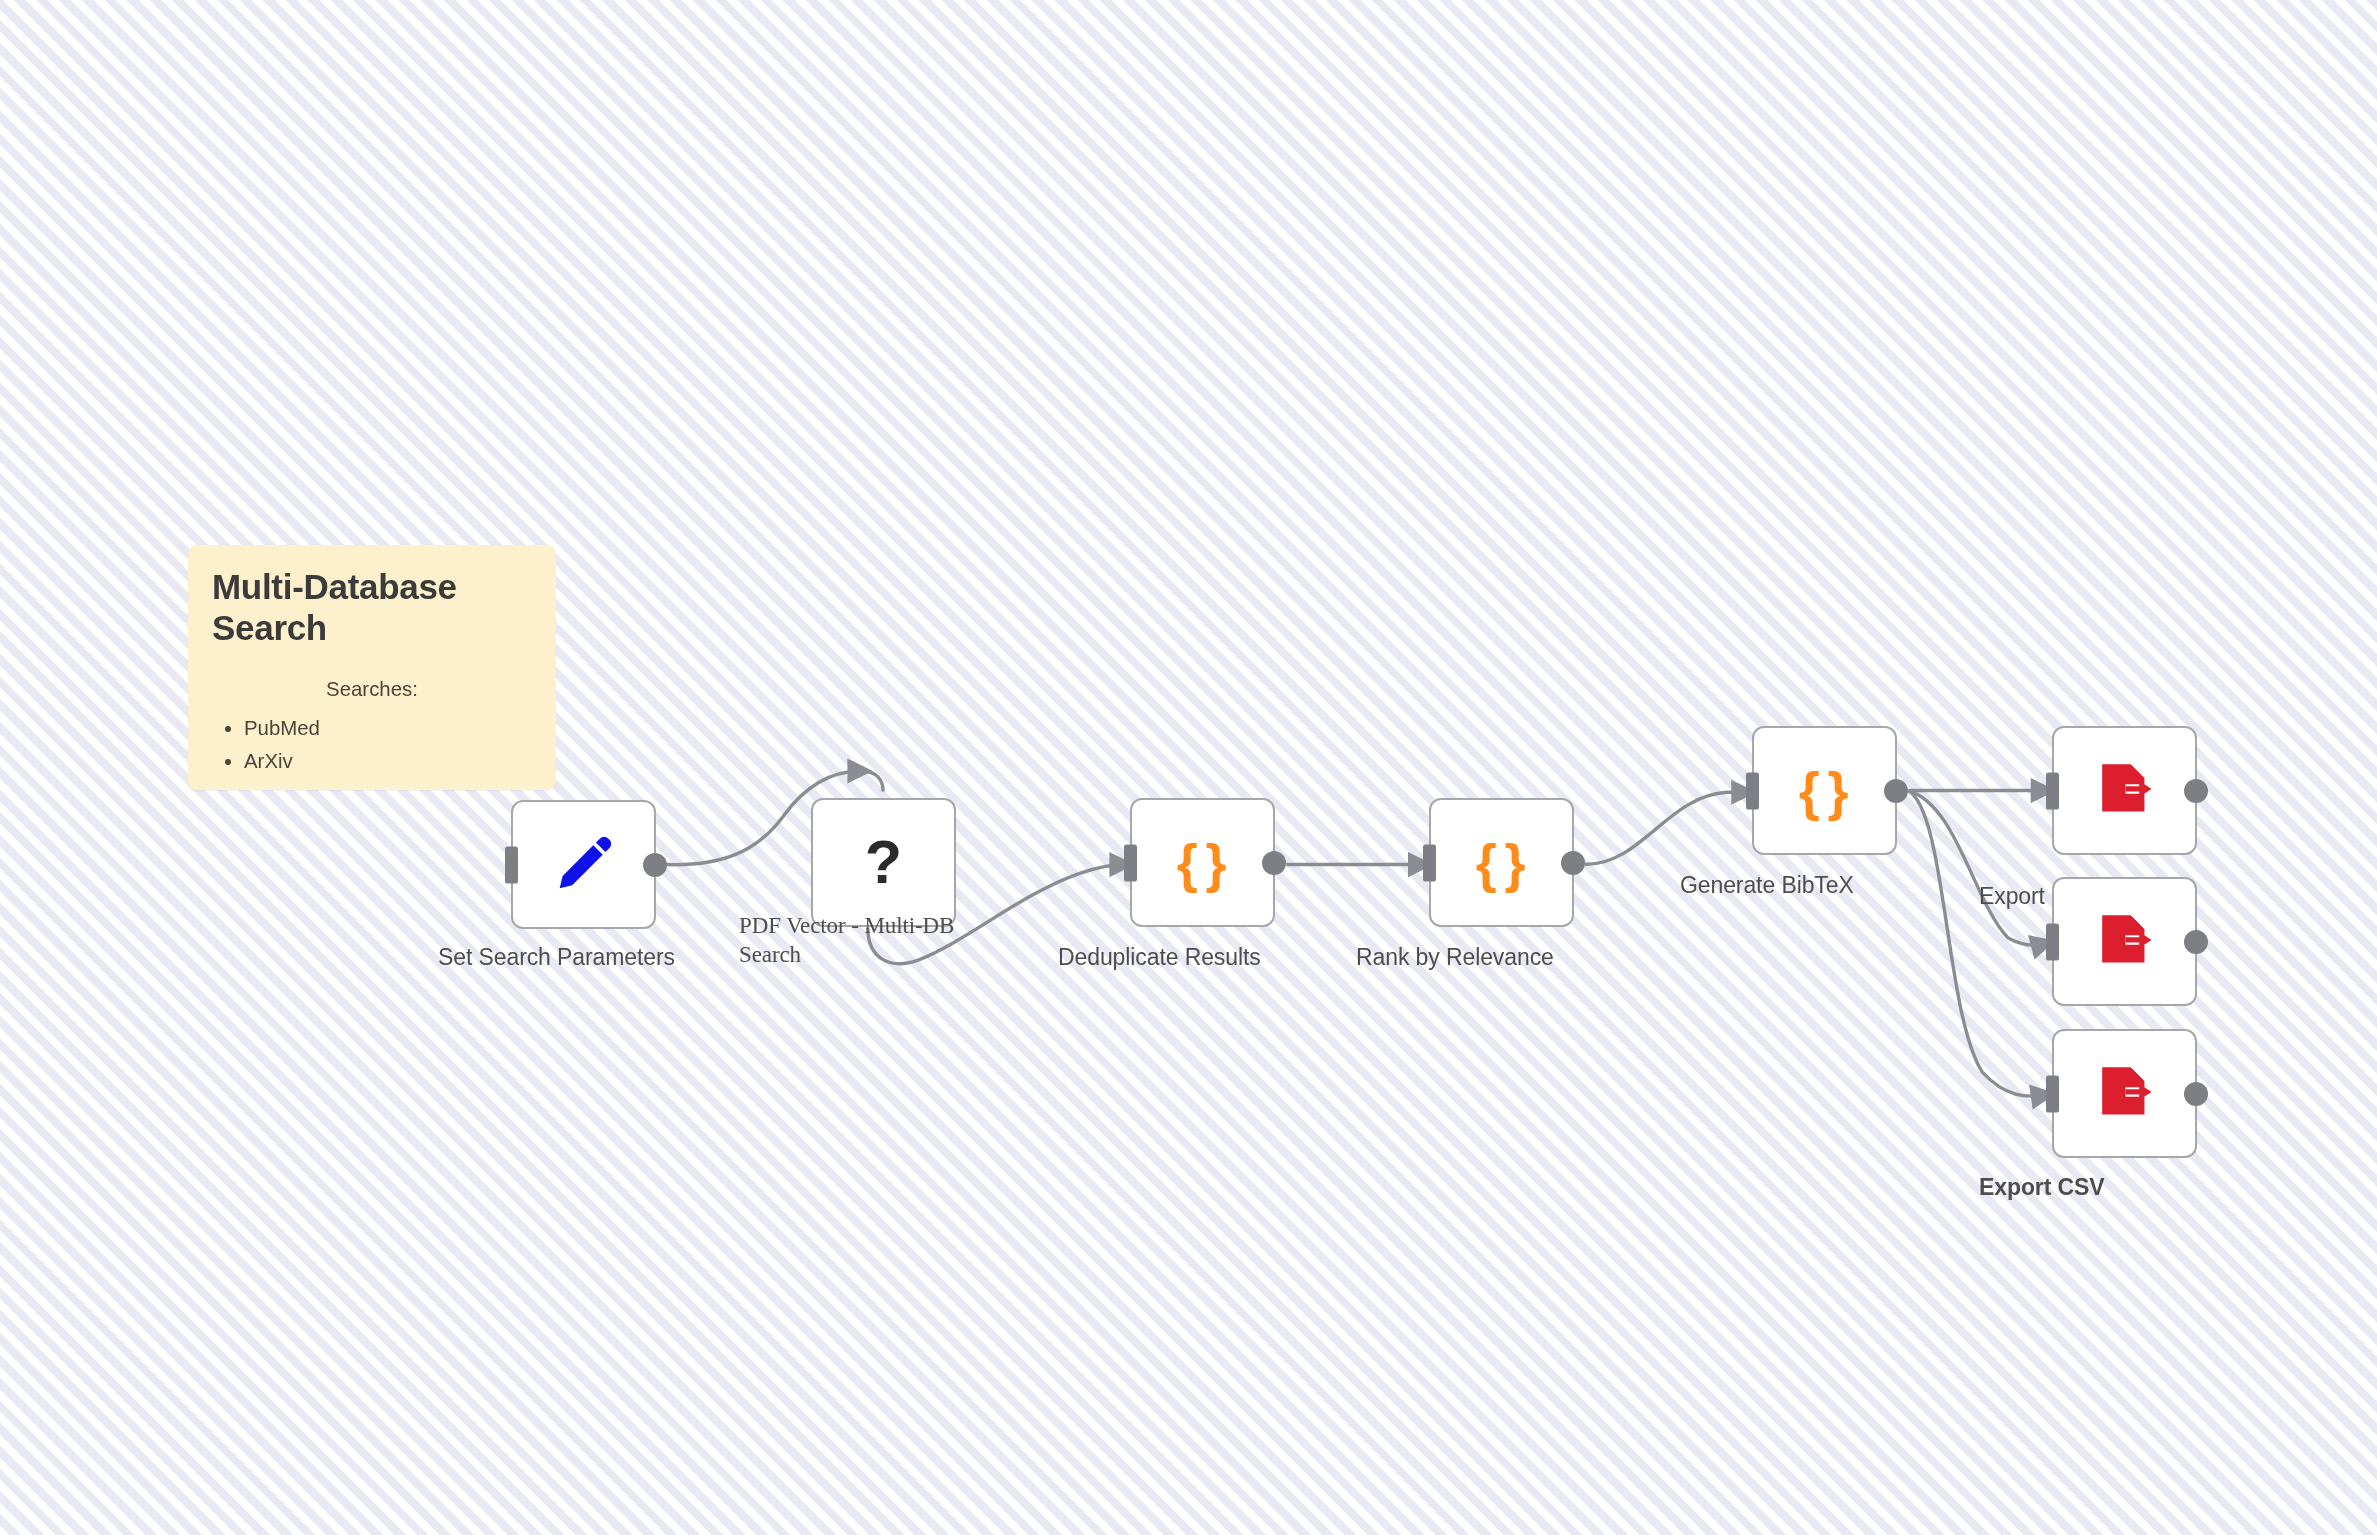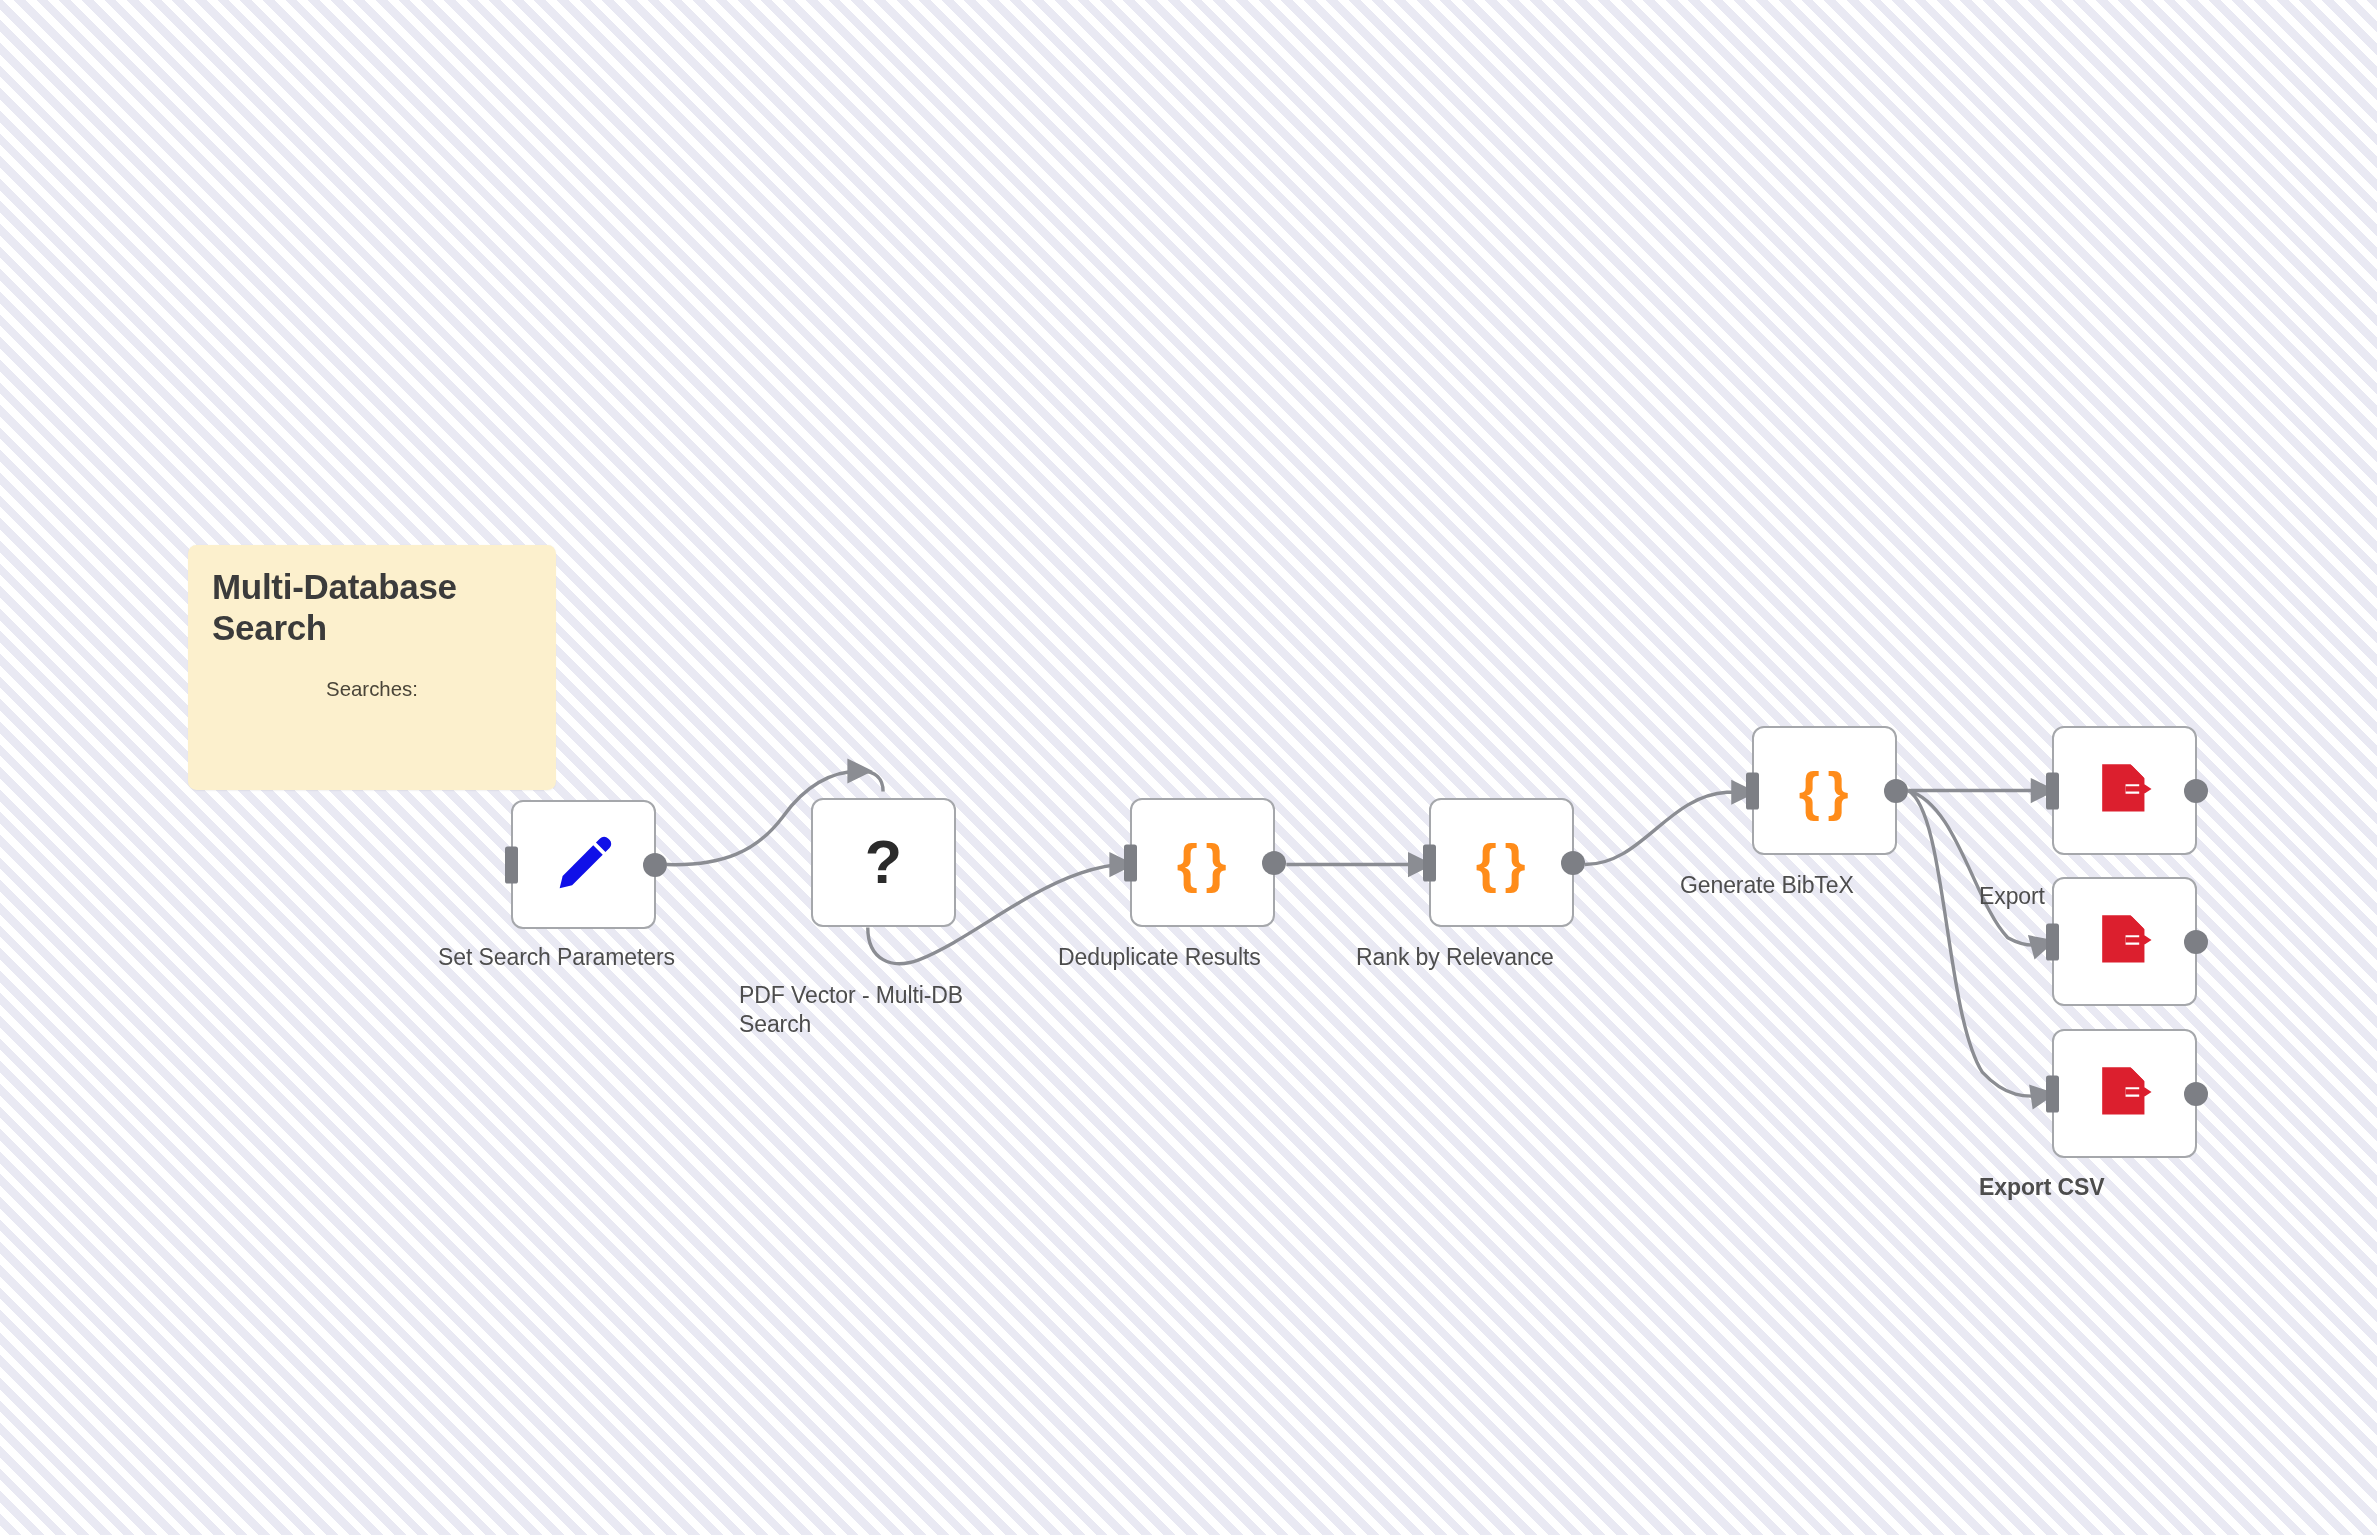--- a/index.html
+++ b/index.html
@@ -164,38 +164,42 @@
     <path d="M 2243,929 L 2403,929" fill="none" stroke="#8b8d93" stroke-width="4" marker-end="url(#arrow)"></path>
 
     <path d="M 2243,929 C 2300,945 2320,1060 2360,1102 C 2378,1112 2392,1112 2403,1109" fill="none" stroke="#8b8d93" stroke-width="4" marker-end="url(#arrow)"></path>
 
     <path d="M 2243,929 C 2288,955 2286,1190 2330,1260 C 2358,1290 2382,1290 2403,1287" fill="none" stroke="#8b8d93" stroke-width="4" marker-end="url(#arrow)"></path>
   </svg>
 
   <div class="sticky-note" style="left:188px; top:545px; width:368px; height:245px;">
     <div class="sticky-title">Multi-Database Search</div>
     <div class="sticky-sub">Searches:</div>
+    <ul class="sticky-list">
+      <li>PubMed</li>
+      <li>ArXiv</li>
+    </ul>
   </div>
 
   <div class="node" style="left:511px; top:800px; width:145px; height:129px;">
     <span class="port-in"></span>
     <span class="icon-pencil">
       <svg viewBox="0 0 24 24" width="65" height="65" xmlns="http://www.w3.org/2000/svg">
         <path d="M3.2 20.8 L4.3 16.2 L15.6 4.9 L19.1 8.4 L7.8 19.7 Z" fill="#1010e8"></path>
         <path d="M16.6 3.9 L20.1 7.4 L21.6 5.9 A2.1 2.1 0 0 0 21.6 2.9 L21.1 2.4 A2.1 2.1 0 0 0 18.1 2.4 Z" fill="#1010e8"></path>
       </svg>
     </span>
     <span class="port-out"></span>
   </div>
   <div class="node-label" style="left:438px; top:943px; width:289px;">Set Search Parameters</div>
 
   <div class="node" style="left:811px; top:798px; width:145px; height:129px;">
     <span class="icon-question">?</span>
   </div>
-  <div class="node-label" style="left:739px; top:981px; width:289px;">PDF Vector - Multi-DB
+  <div class="node-label" style="left:739px; top:911px; width:289px;font-family:Liberation Serif, serif;">PDF Vector - Multi-DB
 Search</div>
 
   <div class="node" style="left:1130px; top:798px; width:145px; height:129px;">
     <span class="port-in"></span>
     <span class="icon-braces">{ }</span>
     <span class="port-out"></span>
   </div>
   <div class="node-label" style="left:1058px; top:943px; width:289px;">Deduplicate Results</div>
 
   <div class="node" style="left:1429px; top:798px; width:145px; height:129px;">

